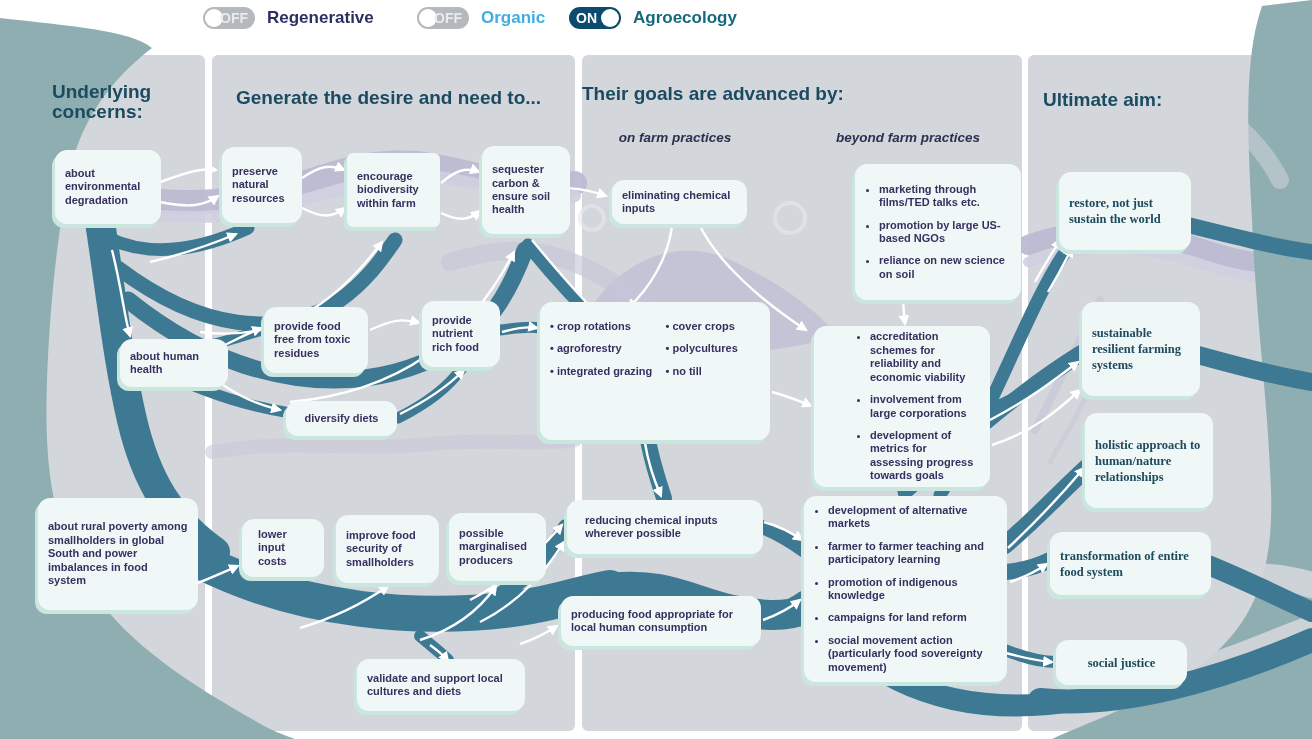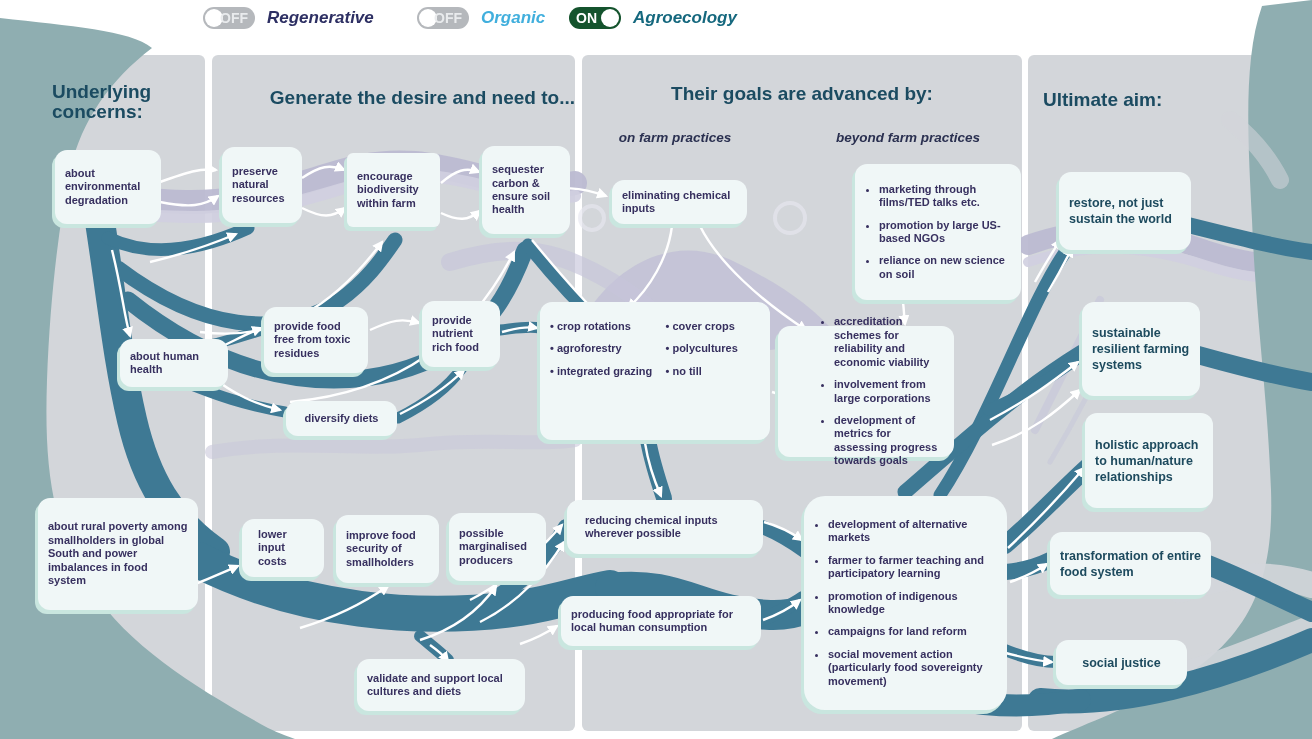--- a/index.html
+++ b/index.html
@@ -4,40 +4,40 @@
 <style>
   html,body{margin:0;padding:0;background:#fff;}
   #stage{position:relative;width:1312px;height:739px;overflow:hidden;background:#fff;
          font-family:"Liberation Sans",sans-serif;}
   #flow-canvas{position:absolute;left:0;top:0;z-index:0;}
   
   .toggle-bar{position:absolute;top:0;left:0;width:100%;height:55px;z-index:3;}
   .toggle{position:absolute;display:flex;align-items:center;gap:12px;}
   .pill{position:relative;width:52px;height:22px;border-radius:12px;flex:0 0 auto;cursor:pointer;}
   .pill.off{background:#b5b8bc;}
-  .pill.on{background:#14532d;}
+  .pill.on{background:#0c4a6e;}
   .knob{position:absolute;top:2px;width:18px;height:18px;border-radius:50%;background:#fff;}
   .pill.off .knob{left:2px;}
   .pill.on .knob{right:2px;}
   .pill-state{position:absolute;top:0;height:22px;line-height:22px;font-size:14px;font-weight:bold;color:#e9ebed;}
   .pill.off .pill-state{right:7px;}
   .pill.on .pill-state{left:7px;color:#fff;}
-  .toggle-label{font-style:italic;font-weight:bold;font-size:17px;white-space:nowrap;}
+  .toggle-label{font-weight:bold;font-size:17px;white-space:nowrap;}
   .lbl-regen{color:#2d2f63;}
   .lbl-organic{color:#41afdd;}
   .lbl-agro{color:#15687e;}
   
   .colhead{position:absolute;z-index:2;font-weight:bold;font-size:19px;color:#1b4b61;line-height:1.05;}
   .subhead{position:absolute;z-index:2;font-style:italic;font-weight:bold;font-size:13.5px;color:#2a3050;text-align:center;}
   
   .card{position:absolute;z-index:2;background:#f0f7f7;border-radius:12px;
         box-shadow:-3px 4px 0 #c9e6df;color:#37305f;font-weight:bold;font-size:11px;
         line-height:1.22;padding:9px 10px;box-sizing:border-box;display:flex;align-items:center;}
   .card .txt{width:100%;}
-  .card.teal-text{color:#1d4a5e;font-size:12.5px;line-height:1.28;}
+  .card.teal-text{color:#1d4a5e;font-size:12.5px;line-height:1.28;font-family:Liberation Serif, serif;}
   .card.center{justify-content:center;text-align:center;}
   .card ul{margin:0;padding-left:14px;list-style:disc outside;}
   .card li{margin:0 0 9px;}
   .card li:last-child{margin-bottom:0;}
   .pairs{margin-top:9px;}
   .pair-row{display:flex;margin-bottom:9px;}
   .pair-row span{flex:0 0 55%;}
   .pair-row span+span{flex:0 0 45%;}
   .pair-row span::before{content:"\2022\00a0 ";}
 </style>
@@ -175,22 +175,22 @@
     <div class="toggle" style="left:569px;top:7px;">
       <span class="pill on">
         <span class="knob"></span>
         <span class="pill-state">ON</span>
       </span>
       <span class="toggle-label lbl-agro">Agroecology</span>
     </div>
   </div>
 
   <div class="colhead" style="left:52px;top:82px;width:150px;">Underlying concerns:</div>
-  <div class="colhead" style="left:212px;top:88px;width:363px;text-align:right;">Generate the desire and need to...</div>
-  <div class="colhead" style="left:582px;top:84px;width:440px;text-align:center;">Their goals are advanced by:</div>
+  <div class="colhead" style="left:212px;top:88px;width:363px;text-align:left;padding-left:24px;">Generate the desire and need to...</div>
+  <div class="colhead" style="left:582px;top:84px;width:440px;text-align:left;">Their goals are advanced by:</div>
   <div class="subhead" style="left:595px;top:130px;width:160px;">on farm practices</div>
   <div class="subhead" style="left:818px;top:130px;width:180px;">beyond farm practices</div>
   <div class="colhead" style="left:1043px;top:90px;width:220px;">Ultimate aim:</div>
 
   <div class="card" style="left:55px;top:150px;width:106px;height:74px;">
       <span class="txt">about environmental degradation</span>
     </div>
   <div class="card" style="left:120px;top:339px;width:108px;height:48px;">
       <span class="txt">about human health</span>
     </div>
@@ -257,28 +257,28 @@
       <span class="txt">producing food appropriate for local human consumption</span>
     </div>
 
   <div class="card" style="left:822px;top:164px;width:166px;height:136px;margin-left:33px;">
     <ul class="txt">
         <li>marketing through films/TED talks etc.</li>
         <li>promotion by large US-based NGOs</li>
         <li>reliance on new science on soil</li>
       </ul>
   </div>
-  <div class="card" style="left:778px;top:326px;width:176px;height:131px;padding-left:42px;">
+  <div class="card" style="left:814px;top:326px;width:176px;height:161px;padding-left:42px;">
     <ul class="txt">
         <li>accreditation schemes for reliability and economic viability</li>
         <li>involvement from large corporations</li>
         <li>development of metrics for assessing progress towards goals</li>
       </ul>
   </div>
-  <div class="card" style="left:804px;top:496px;width:203px;height:214px;border-radius:21px;">
+  <div class="card" style="left:804px;top:496px;width:203px;height:186px;">
     <ul class="txt">
         <li>development of alternative markets</li>
         <li>farmer to farmer teaching and participatory learning</li>
         <li>promotion of indigenous knowledge</li>
         <li>campaigns for land reform</li>
         <li>social movement action (particularly food sovereignty movement)</li>
       </ul>
   </div>
 
   <div class="card teal-text" style="left:1059px;top:172px;width:132px;height:78px;">

